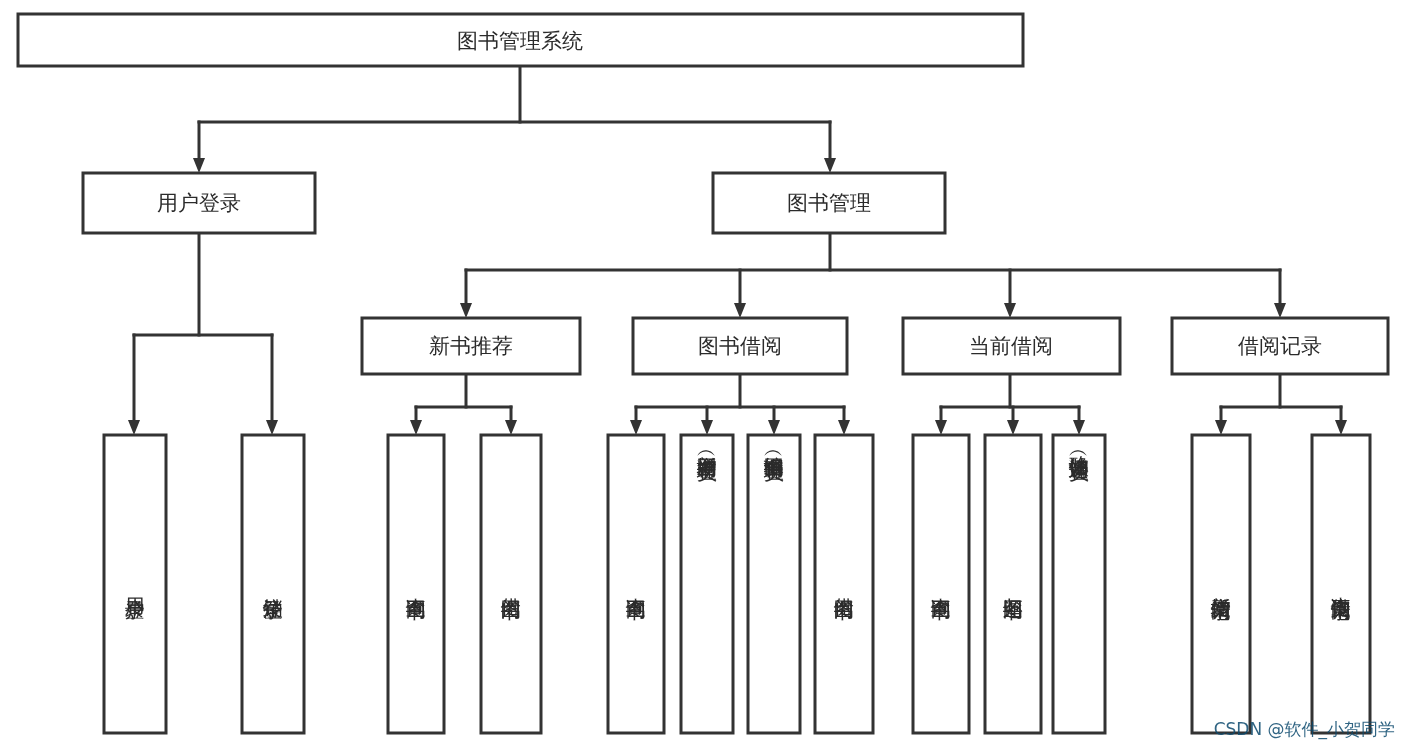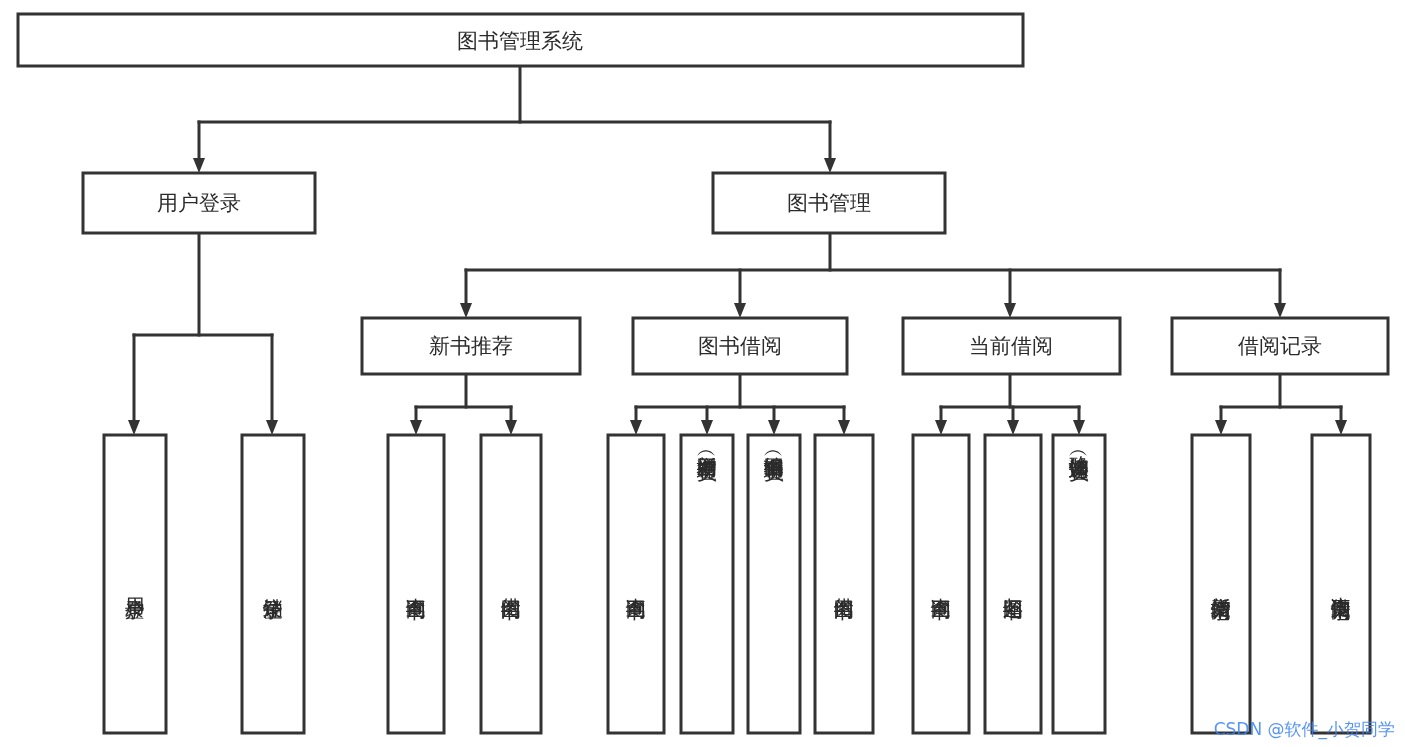--- a/index.html
+++ b/index.html
@@ -64,21 +64,21 @@
     color: #2b2b2b;
     letter-spacing: 1px;
     white-space: nowrap;
   }
   .watermark {
     position: absolute;
     right: 10px;
     bottom: 6px;
     font-family: "DejaVu Sans", "Liberation Sans", sans-serif;
     font-size: 17px;
-    color: #3b82f6;
+    color: #0c4a6e;
     opacity: 0.85;
     white-space: nowrap;
     pointer-events: none;
   }
 </style>
 </head>
 <body>
 
 <div id="diagram-root">
 

